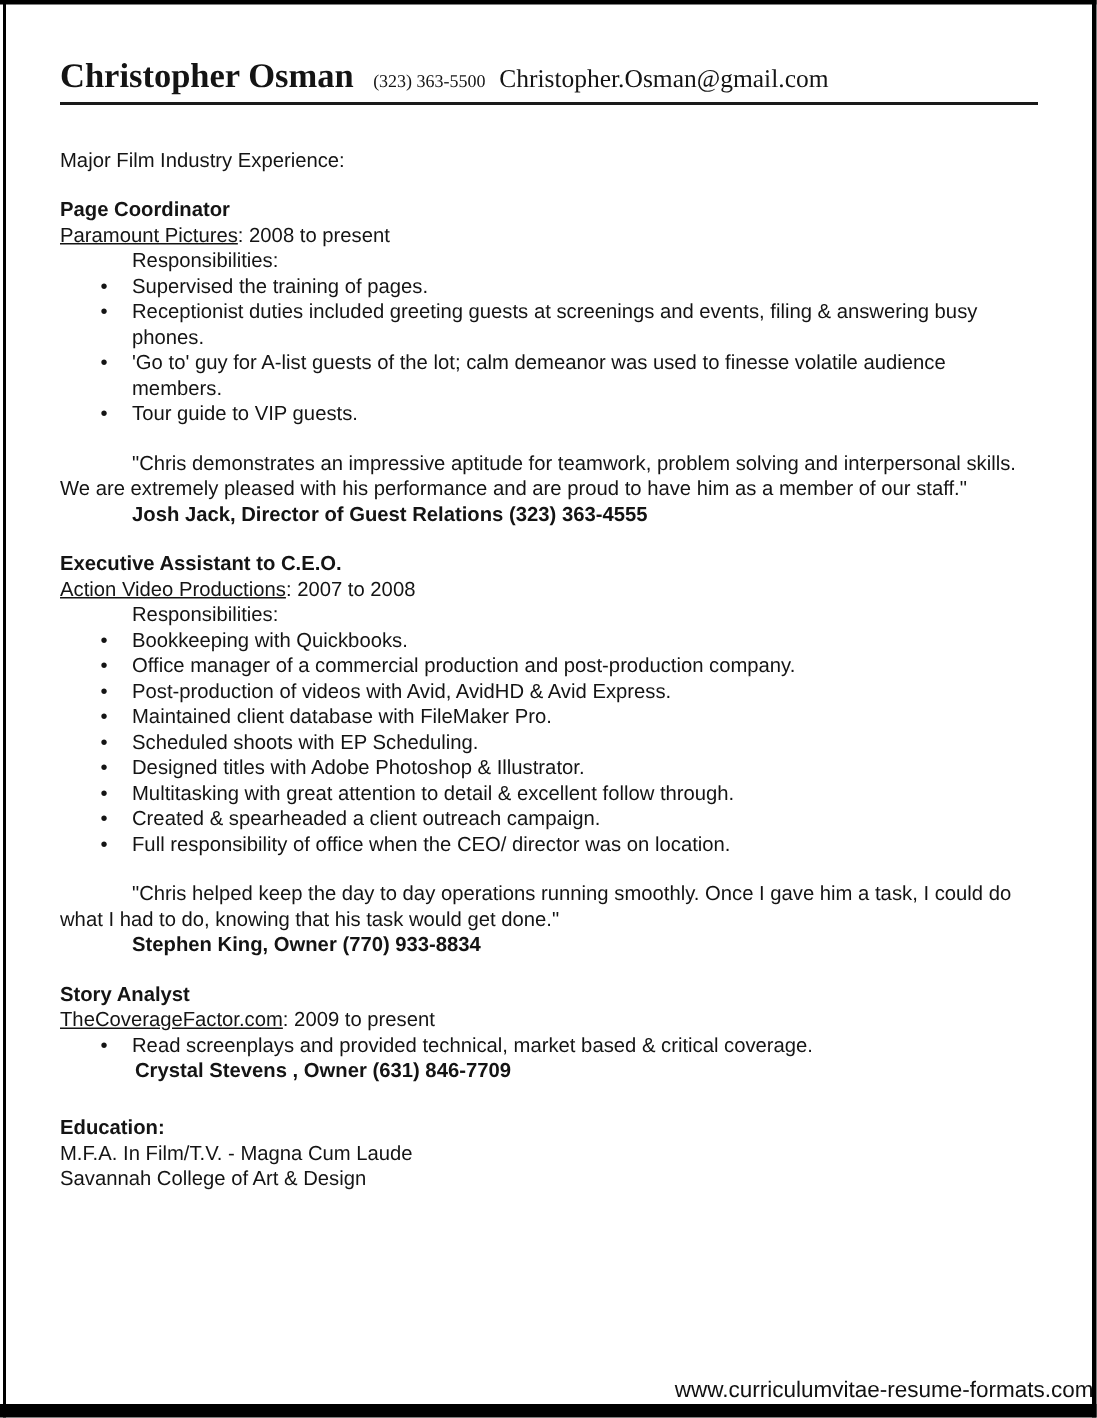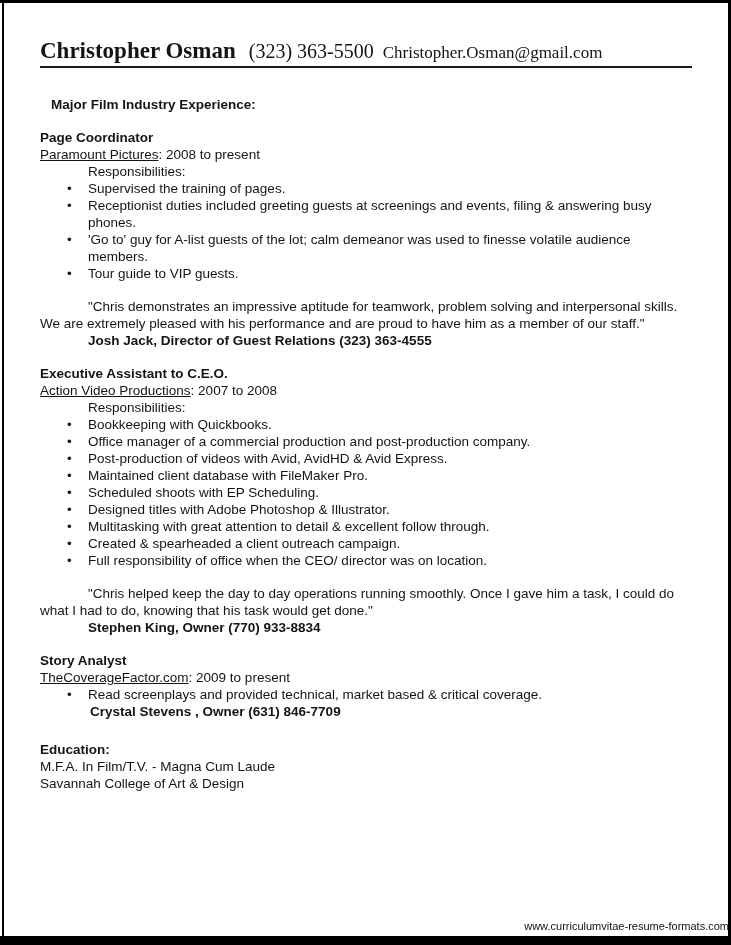--- a/index.html
+++ b/index.html
@@ -19,45 +19,45 @@
   .frame-right  { position: absolute; top: 0; right: 0; width: 3px; height: 100%; background: #000; }
   .frame-bottom { position: absolute; bottom: 0; left: 0; width: 100%; height: 9px; background: #000; z-index: 2; }
   .content { position: absolute; left: 40px; right: 39px; top: 42px; }
 
   .name-row {
     font-family: "Liberation Serif", serif;
     display: flex; align-items: baseline;
     white-space: nowrap;
   }
   .name { font-size: 23px; font-weight: bold; }
-  .contact-phone { font-size: 20px; margin-left: 13px; }
+  .contact-phone { font-size: 12px; margin-left: 13px; }
   .contact-email { font-size: 17px; margin-left: 9px; }
   .header-rule { border: none; border-top: 2px solid #1a1a1a; margin: 5px 0 0 0; }
 
-  .exp-heading { font-weight: bold; margin: 28px 0 0 11px; }
+  .exp-heading { font-weight: normal; margin: 28px 0 0 0; }
 
   .job { margin-top: 16px; }
   .job-title { font-weight: bold; }
   .u { text-decoration: underline; }
   .resp { margin-left: 48px; }
   ul.bullets { margin: 0; padding: 0; list-style: none; }
   ul.bullets li { padding-left: 48px; position: relative; }
   ul.bullets li::before { content: "\2022"; position: absolute; left: 27px; }
   .quote { margin: 16px 0 0 0; text-indent: 48px; }
   .attribution { font-weight: bold; margin-left: 48px; }
   .attribution.tight { margin-left: 50px; }
 
   .edu { margin-top: 21px; }
   .edu-heading { font-weight: bold; }
 
   .skills { margin: 21px 0 0 0; }
   .skills-label { font-weight: bold; }
   .skills-text { white-space: pre-wrap; margin-left: 7px; }
 
-  .footer-url { position: absolute; right: 2px; bottom: 10px; font-size: 11px; color: #111; z-index: 1; }
+  .footer-url { position: absolute; right: 2px; bottom: 10px; font-size: 15px; color: #111; z-index: 1; }
 </style>
 </head>
 <body>
 
 <div class="frame-top"></div>
 <div class="frame-left"></div>
 <div class="frame-right"></div>
 <div class="frame-bottom"></div>
 
 <div class="content">

